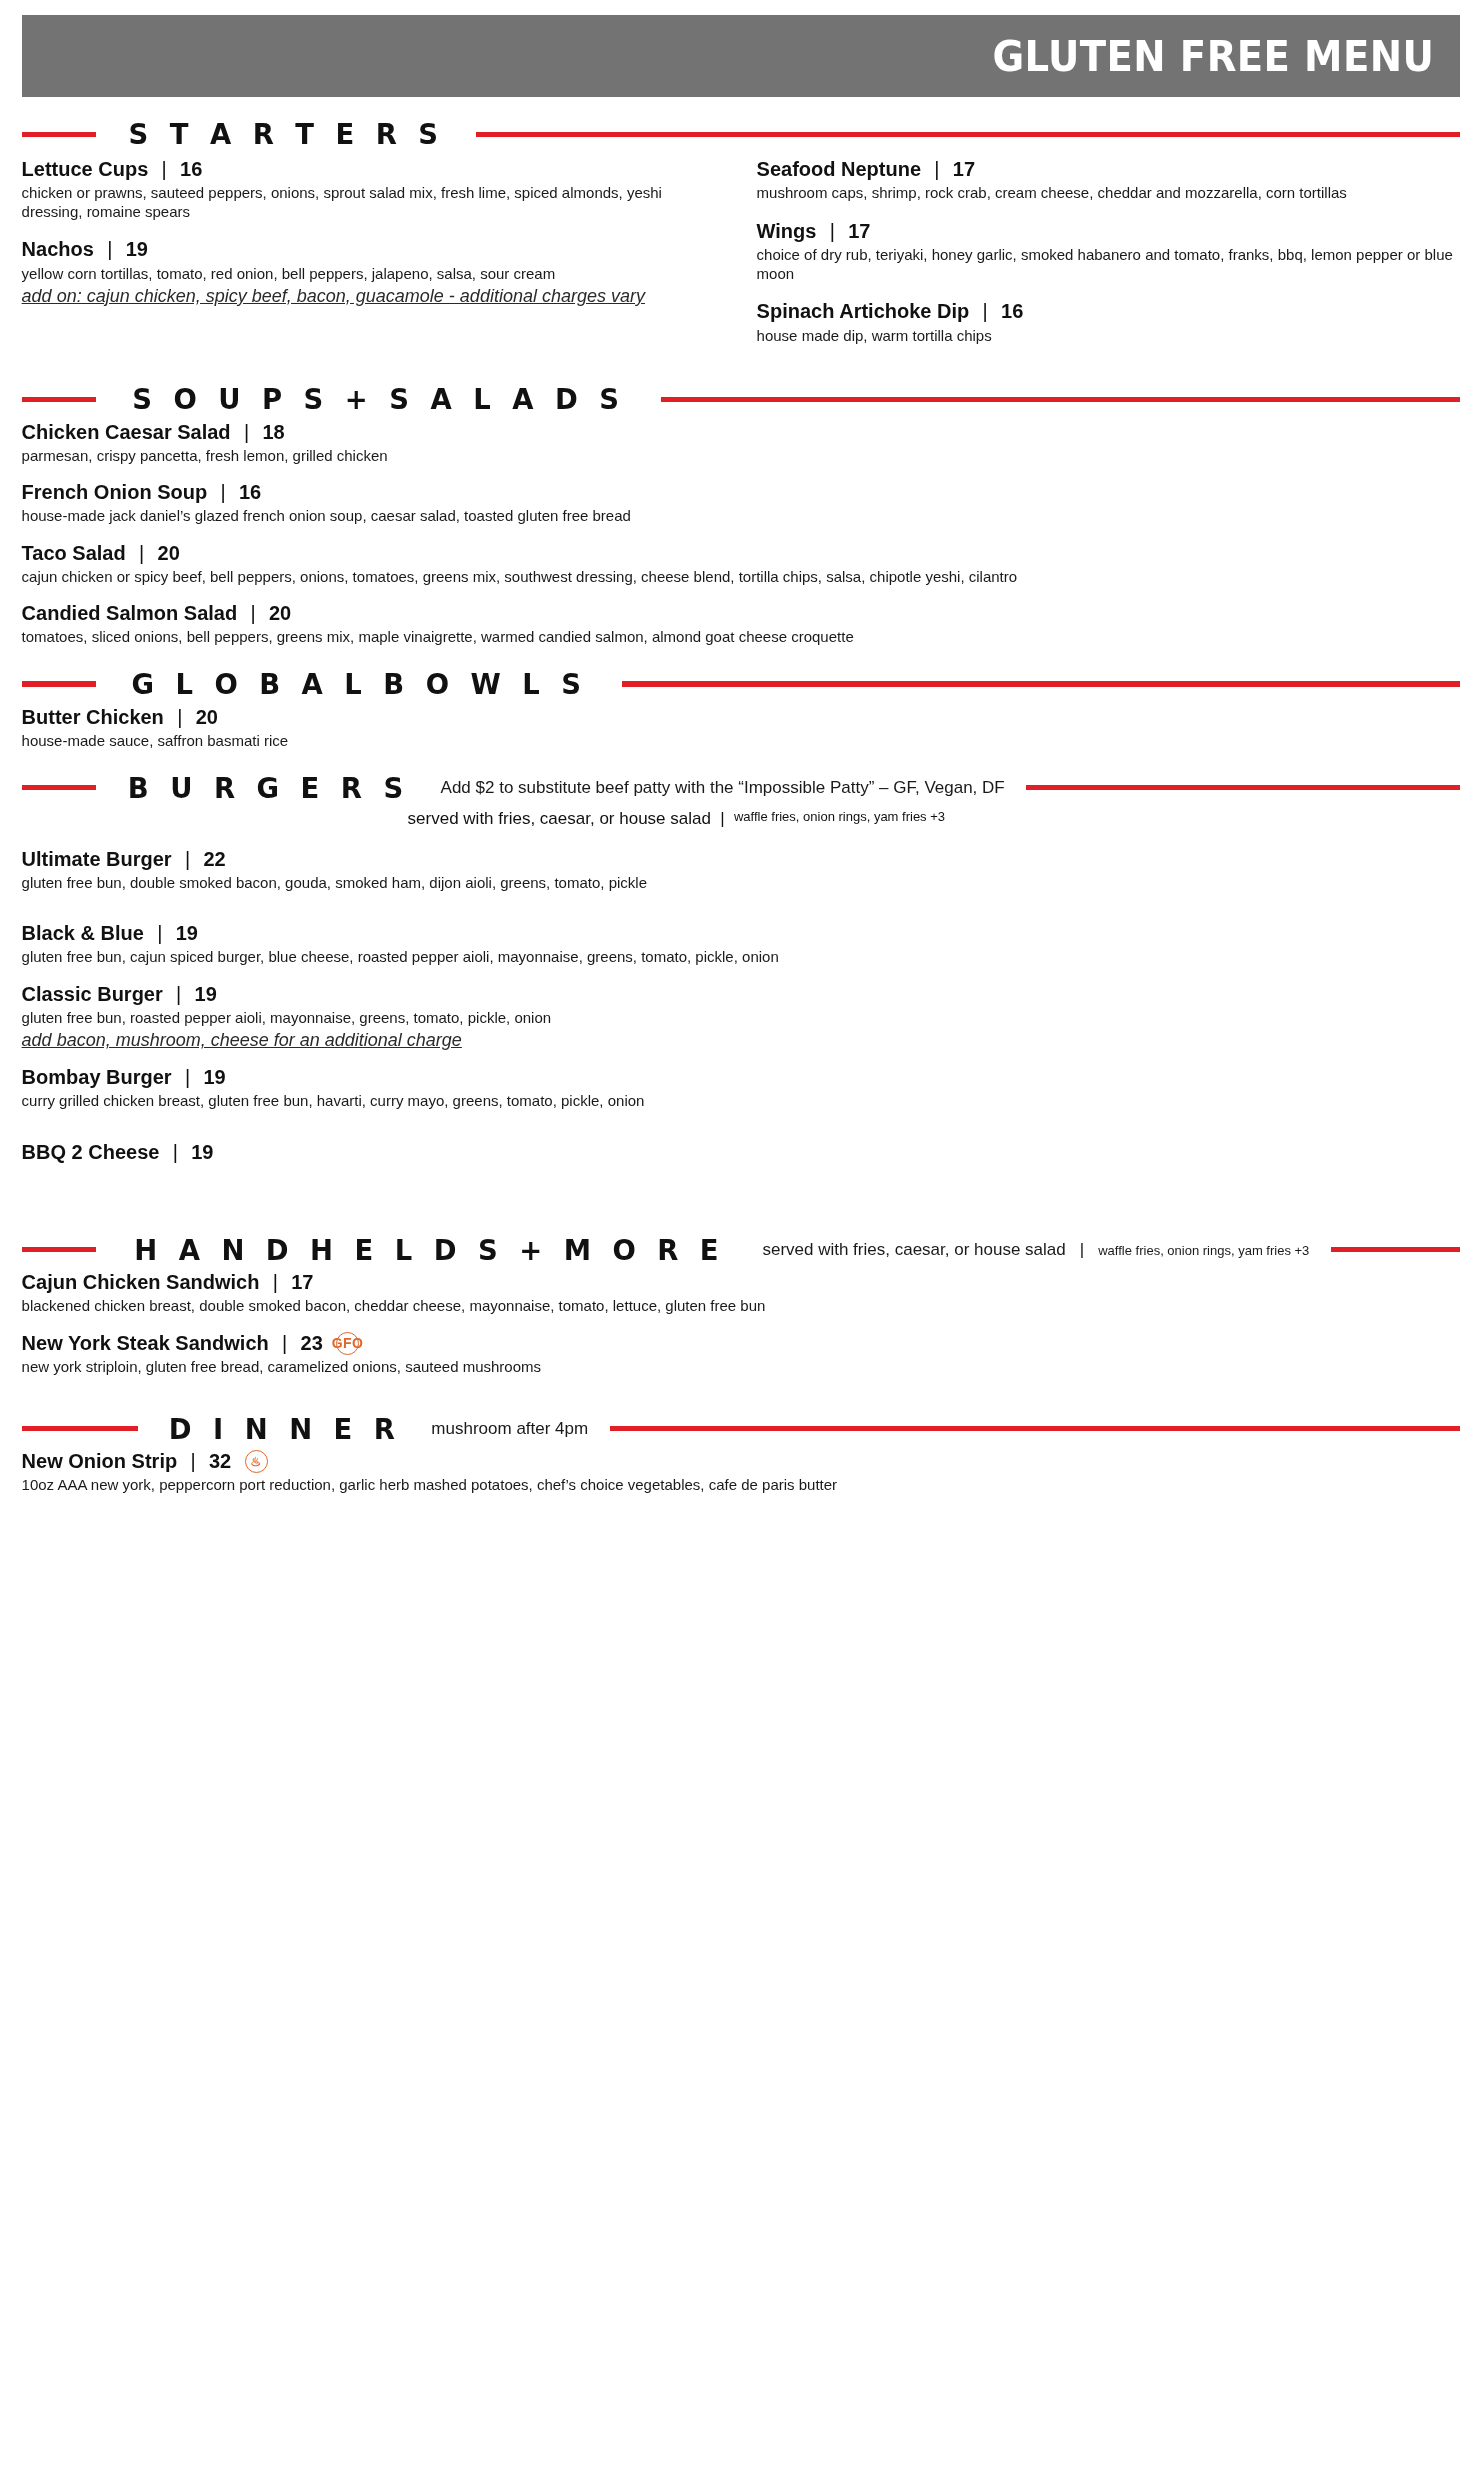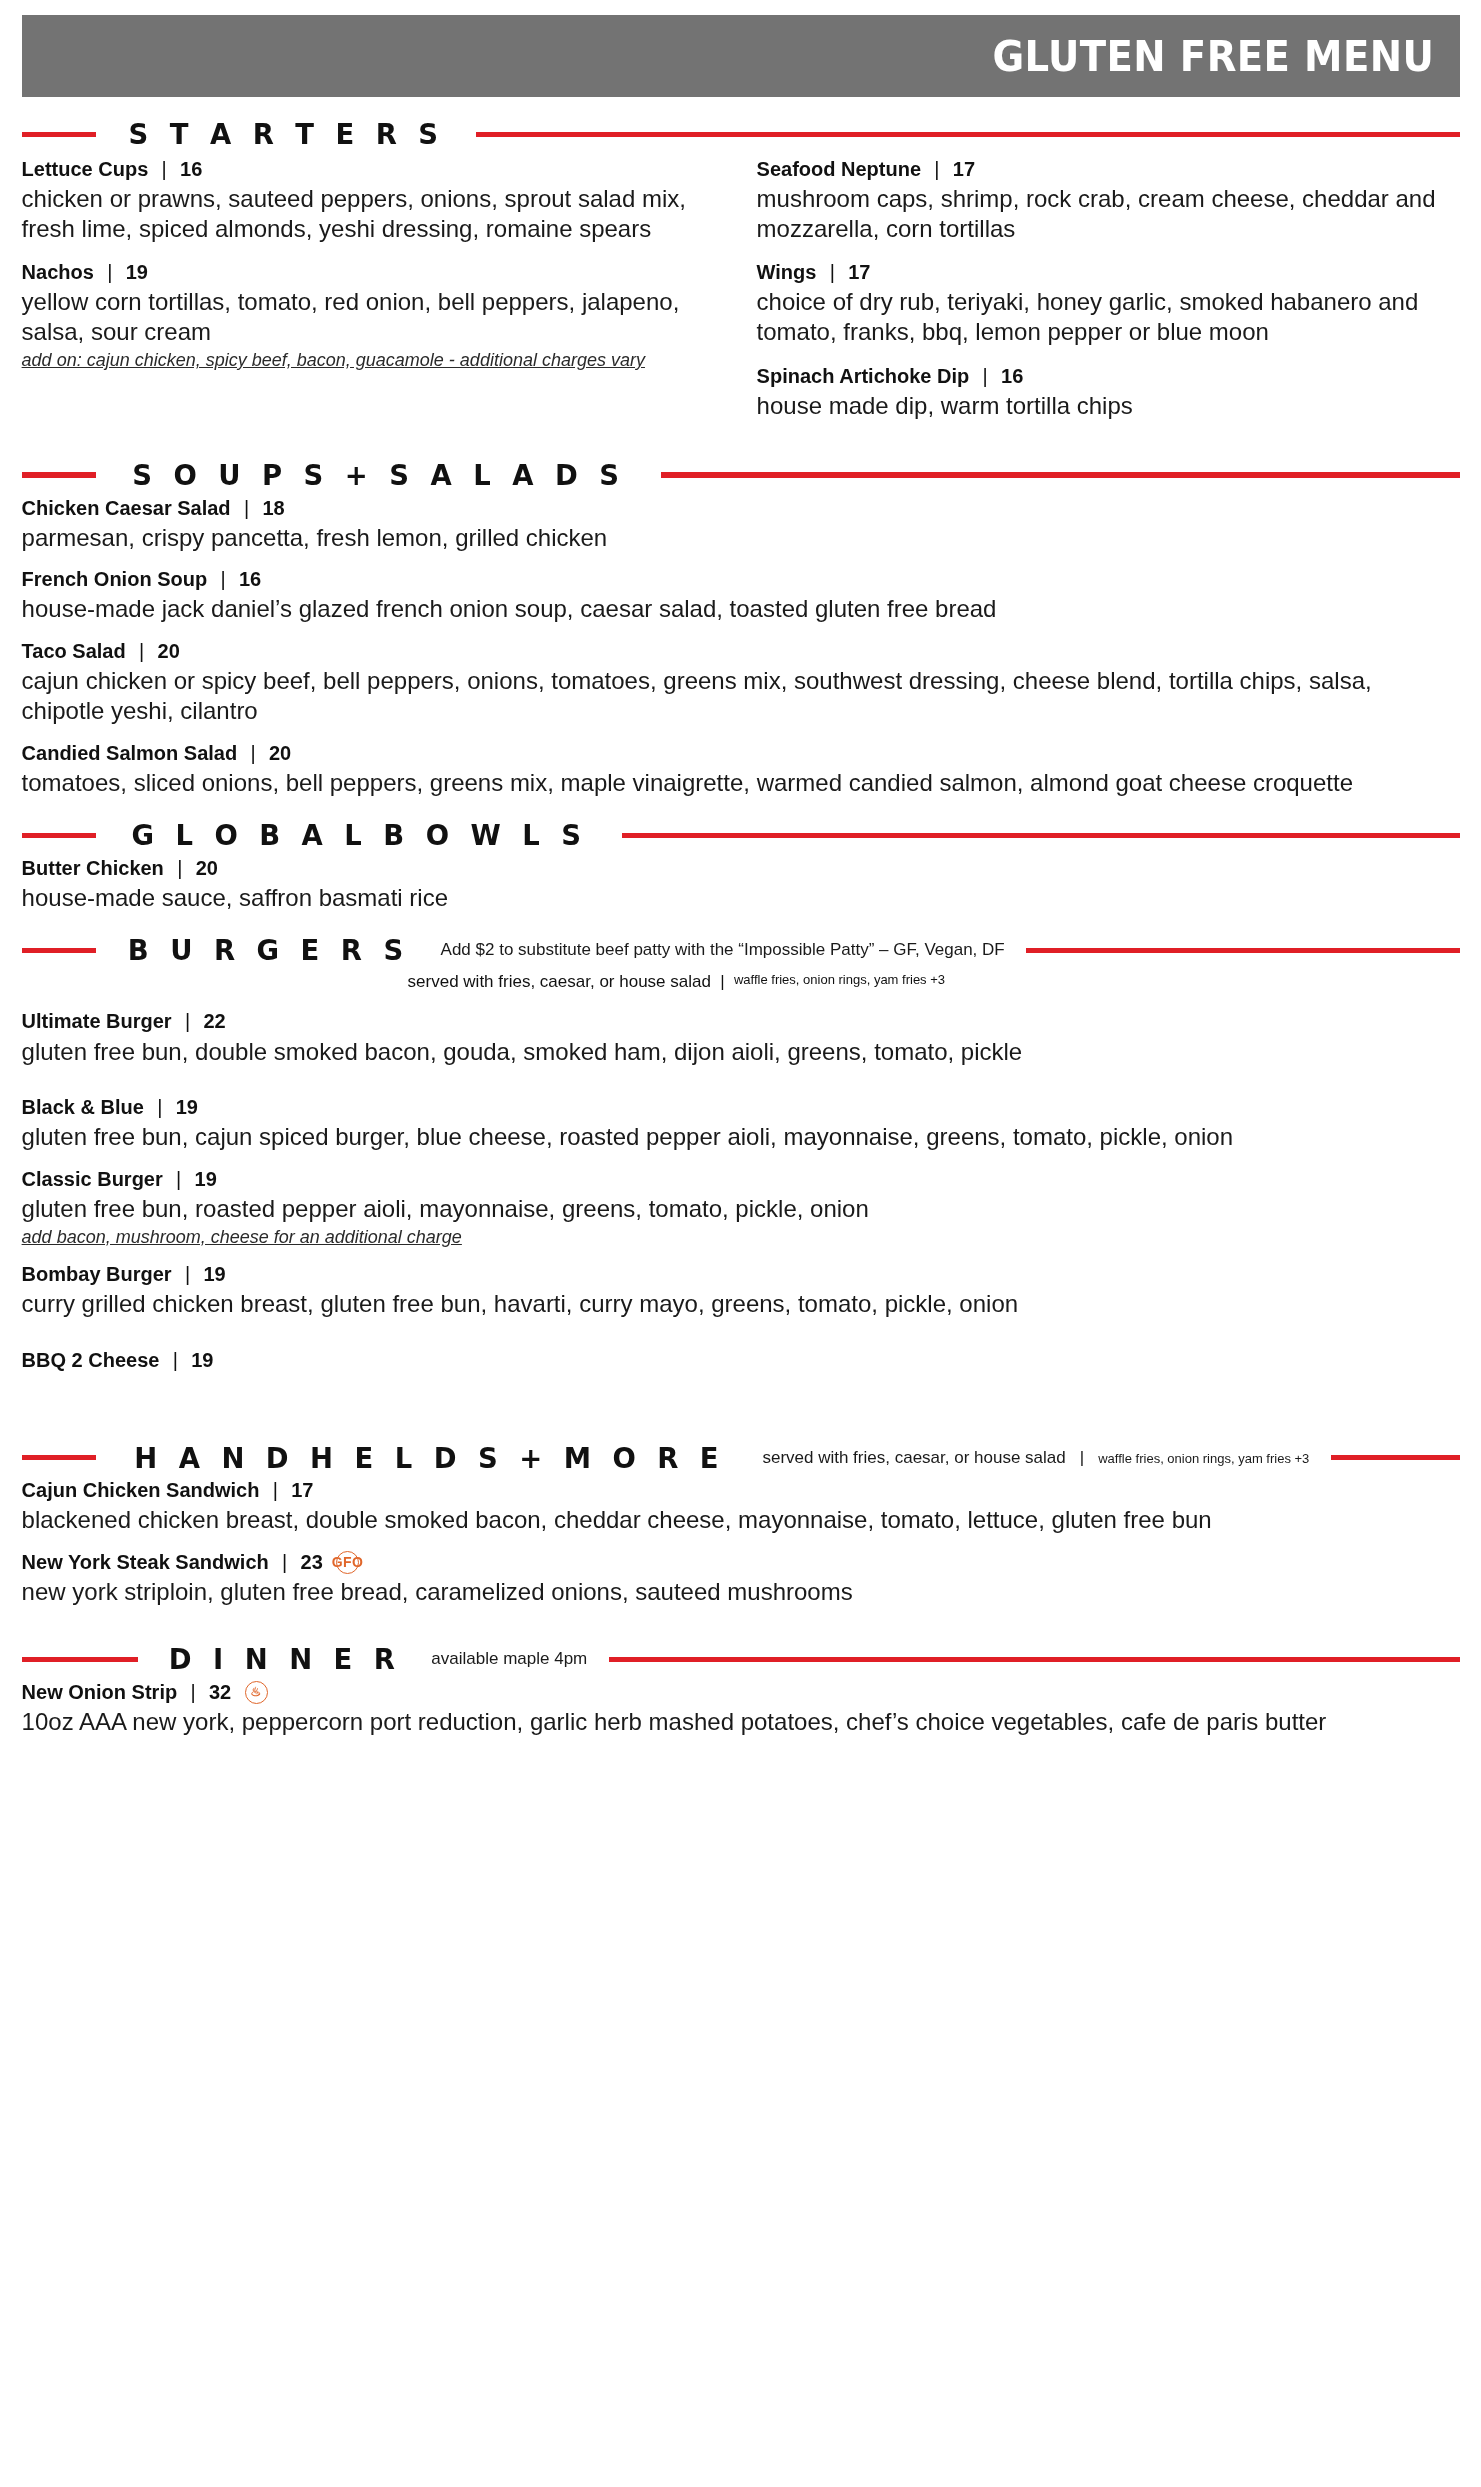--- a/index.html
+++ b/index.html
@@ -102,21 +102,21 @@
     flex-wrap: wrap;
   }
   .sep {
     display: inline-block;
     margin: 0 9.3px;
     color: #111;
     font-weight: 400;
   }
   .price { font-weight: 700; }
   .item-desc {
-    font-size: 24px;
+    font-size: 15px;
     line-height: 1.26;
     color: #1a1a1a;
     font-weight: 400;
   }
   .item-note {
     font-size: 18px;
     font-style: italic;
     color: #2a2a2a;
     margin-top: 2.3px;
     text-decoration: underline;
@@ -355,21 +355,21 @@
         <span class="price">23</span>
         <span class="badge">GFO</span>
       </div>
       <div class="item-desc">new york striploin, gluten free bread, caramelized onions, sauteed mushrooms</div>
     </div>
   </div>
 
   <div class="section-head" style="margin-top:35px;">
     <div class="rule left" style="width:116px;"></div>
     <div class="sec-title">D I N N E R</div>
-    <div class="sec-note">available maple 4pm</div>
+    <div class="sec-note">mushroom after 4pm</div>
     <div class="rule grow"></div>
   </div>
 
   <div class="full">
     <div class="item">
       <div class="item-name">
         <span>New Onion Strip</span>
         <span class="sep">|</span>
         <span class="price">32</span>
         <span class="badge flame">♨</span>

